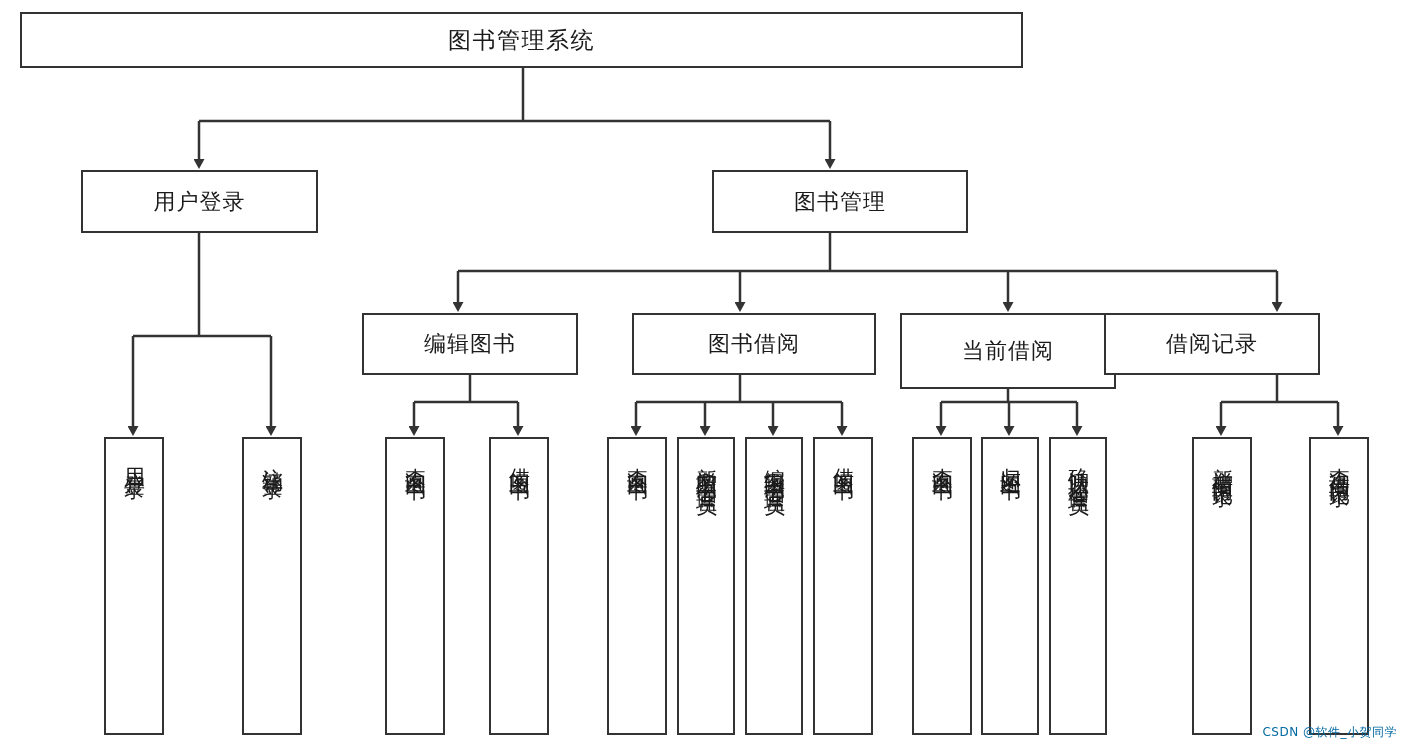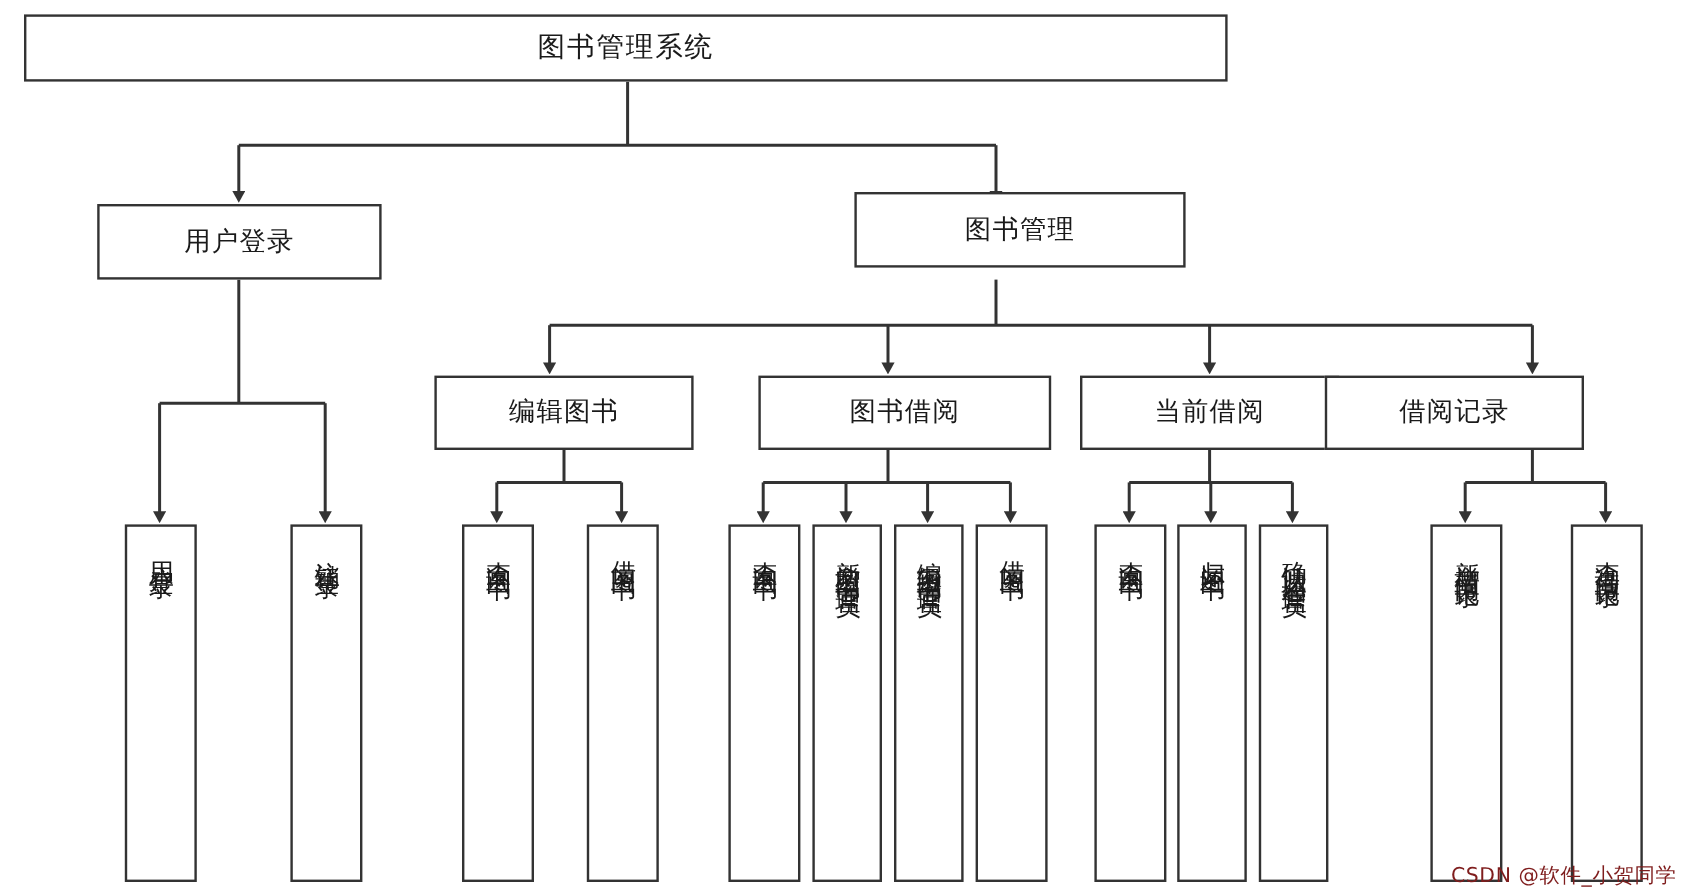--- a/index.html
+++ b/index.html
@@ -58,22 +58,22 @@
     text-orientation: upright;
     font-size: 21px;
     letter-spacing: 4px;
     line-height: 1;
     margin: 0 auto;
   }
   .watermark {
     position: absolute;
     right: 8px;
     bottom: 6px;
-    font-size: 17px;
-    color: #7f1d1d;
+    font-size: 12px;
+    color: #0369a1;
     white-space: nowrap;
     letter-spacing: 0.5px;
   }
 </style>
 </head>
 <body>
 
 <div id="canvas">
 
   <svg id="wires" viewBox="0 0 1405 747">
@@ -126,31 +126,31 @@
     </g>
   </svg>
 
   <div class="node horiz root" style="left:20px; top:12px; width:1003px; height:56px;justify-content:center;">
     <span class="label">图书管理系统</span>
   </div>
 
   <div class="node horiz" style="left:81px; top:170px; width:237px; height:63px;">
     <span class="label">用户登录</span>
   </div>
-  <div class="node horiz" style="left:712px; top:160px; width:276px; height:63px;">
+  <div class="node horiz" style="left:712px; top:170px; width:256px; height:63px;">
     <span class="label">图书管理</span>
   </div>
 
   <div class="node horiz" style="left:362px; top:313px; width:216px; height:62px;">
     <span class="label">编辑图书</span>
   </div>
   <div class="node horiz" style="left:632px; top:313px; width:244px; height:62px;">
     <span class="label">图书借阅</span>
   </div>
-  <div class="node horiz" style="left:900px; top:313px; width:216px; height:62px;">
+  <div class="node horiz" style="left:900px; top:313px; width:216px; height:76px;">
     <span class="label">当前借阅</span>
   </div>
   <div class="node horiz" style="left:1104px; top:313px; width:216px; height:62px;">
     <span class="label">借阅记录</span>
   </div>
 
   <div class="node vert" style="left:104px; top:437px; width:60px; height:298px;">
     <span class="label">用户登录</span>
   </div>
   <div class="node vert" style="left:242px; top:437px; width:60px; height:298px;">

